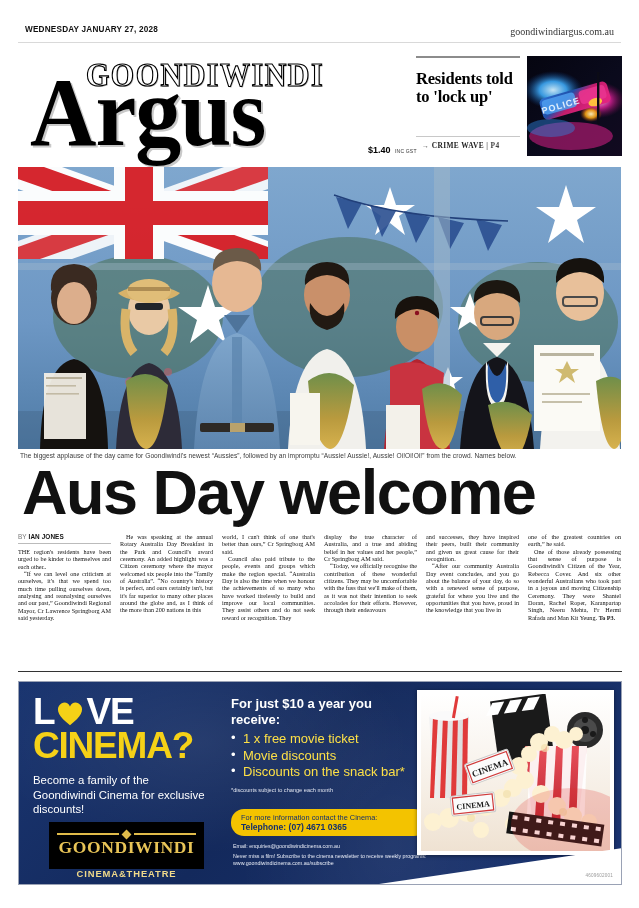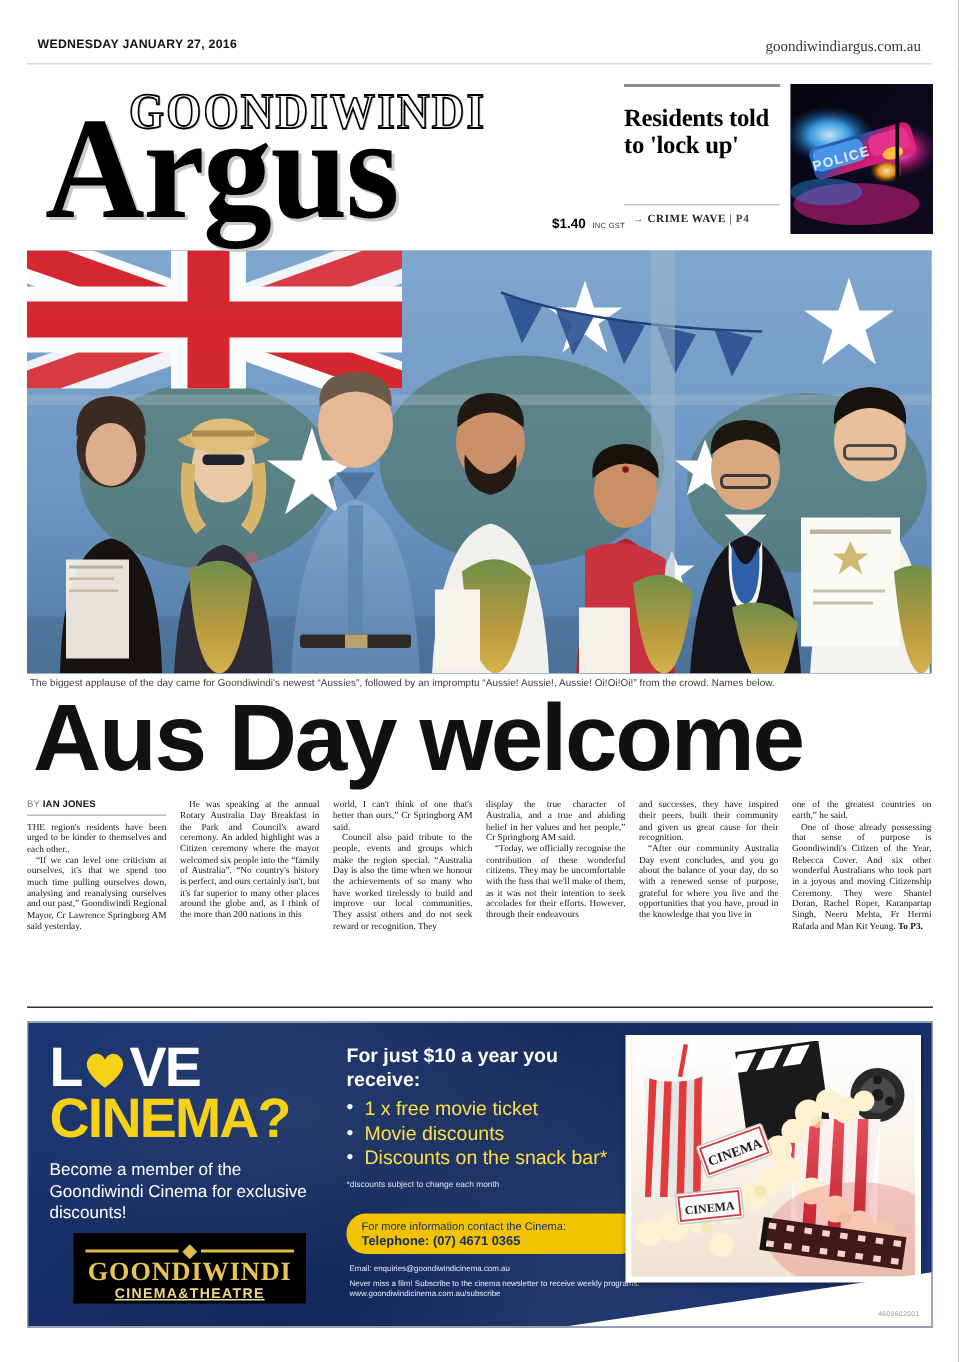--- a/index.html
+++ b/index.html
@@ -317,28 +317,27 @@
     text-align: center;
     font-family: "Liberation Serif", serif;
     font-weight: bold;
     font-size: 17.5px;
     letter-spacing: 0.6px;
     color: #e8c457;
     line-height: 18px;
   }
   .logo-sub {
     position: absolute;
-    left: 0; right: 0; top: 34px;
+    left: 0; right: 0; top: 46px;
     text-align: center;
     font-family: "Liberation Sans", sans-serif;
     font-weight: bold;
     font-size: 9.4px;
     letter-spacing: 0.9px;
     color: #f0d98a;
-    text-decoration: underline;
   }
 
   .ad-mid {
     position: absolute;
     left: 212px; top: 14px;
     width: 185px;
   }
   .ad-offer-head {
     font-family: "Liberation Sans", sans-serif;
     font-weight: bold;
@@ -436,21 +435,21 @@
     background: #ffffff;
     clip-path: polygon(0 100%, 100% 0, 100% 100%);
   }
 </style>
 </head>
 <body>
 
 <div class="page">
 
   <div class="topstrip">
-    <div class="dateline">WEDNESDAY JANUARY 27, 2016</div>
+    <div class="dateline">WEDNESDAY JANUARY 27, 2028</div>
     <div class="siteurl">goondiwindiargus.com.au</div>
     <div class="toprule"></div>
   </div>
 
   <div class="masthead">
     <div class="mh-argus">Argus</div>
     <div class="mh-goondiwindi">GOONDIWINDI</div>
     <div class="mh-price">
       <span class="amt">$1.40</span>
       <span class="gst">INC GST</span>
@@ -708,21 +707,21 @@
       <div class="love-line">
         <span>L</span>
         <span class="heart">
           <svg width="30" height="30" viewBox="0 0 32 32">
             <path d="M16 29 C4 20 1 13 4.5 8 C8 3 14 4 16 9 C18 4 24 3 27.5 8 C31 13 28 20 16 29 Z" fill="#f5d117"></path>
           </svg>
         </span>
         <span>VE</span>
       </div>
       <div class="cinema-q">CINEMA?</div>
-      <div class="ad-sub">Become a member of the Goondiwindi Cinema for exclusive discounts!</div>
+      <div class="ad-sub">Become a family of the Goondiwindi Cinema for exclusive discounts!</div>
     </div>
 
     <div class="logo-box">
       <div class="logo-rule-wrap">
         <div class="ln l"></div>
         <div class="ln r"></div>
         <div class="logo-diamond"></div>
       </div>
       <div class="logo-name">GOONDIWINDI</div>
       <div class="logo-sub">CINEMA&amp;THEATRE</div>

